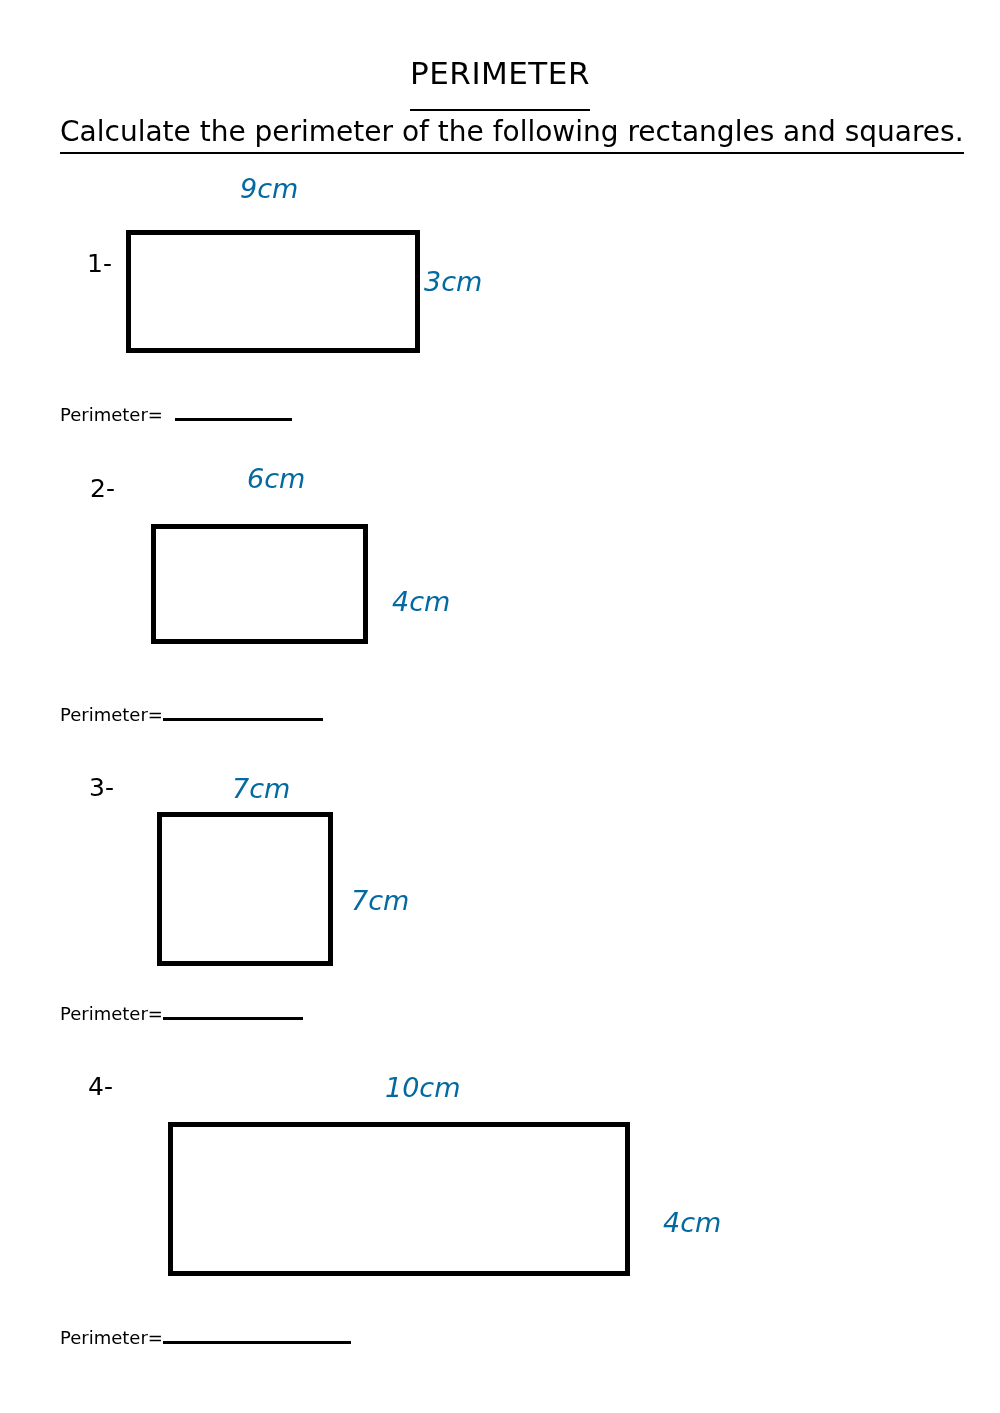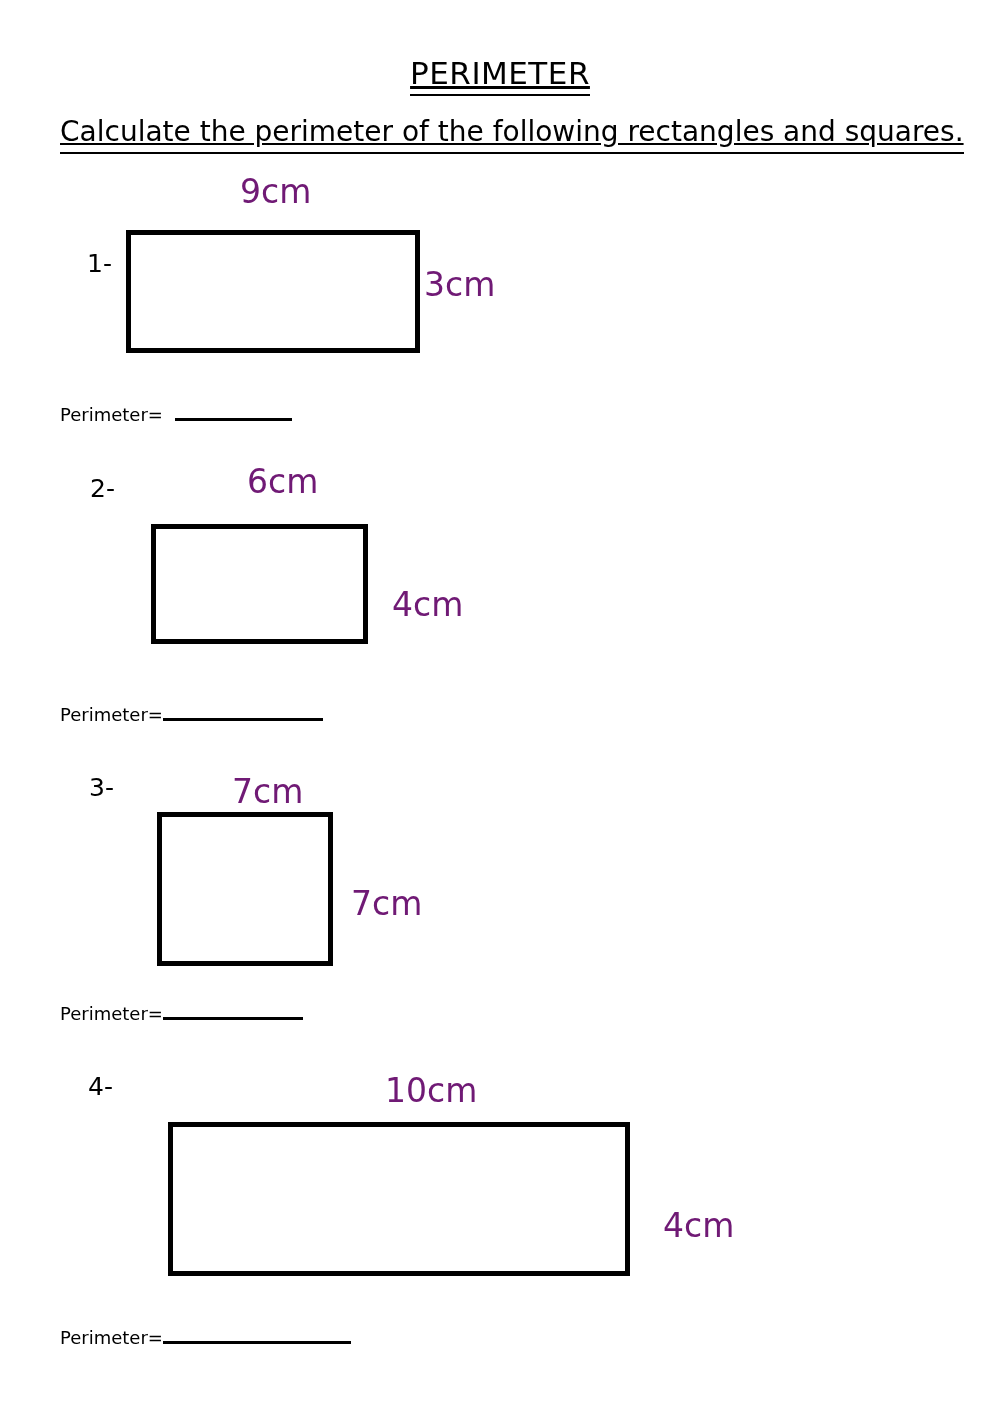--- a/index.html
+++ b/index.html
@@ -26,58 +26,57 @@
     top: 58px;
     width: 1000px;
     text-align: center;
     font-size: 31px;
     line-height: 1;
     color: #000000;
     letter-spacing: 0.5px;
   }
   .worksheet-title span {
     border-bottom: 2px solid #000;
-    padding-bottom: 3px;
-    text-decoration: underline;
+    padding-bottom: 18px;
   }
   .worksheet-instruction {
     position: absolute;
     left: 60px;
     top: 118px;
     font-size: 28px;
     line-height: 1;
     color: #000000;
     white-space: nowrap;
   }
   .worksheet-instruction span {
     border-bottom: 2px solid #000;
     padding-bottom: 4px;
-    text-decoration: underline;
   }
 
   
   .problem {
     position: absolute;
     left: 0;
     top: 0;
     width: 1000px;
   }
   .prob-number {
     position: absolute;
     font-size: 25px;
     line-height: 1;
     color: #000000;
     white-space: nowrap;
   }
   .dim-label {
     position: absolute;
-    font-size: 33px;
+    font-size: 27px;
     line-height: 1;
-    color: #701a75;
+    color: #0369a1;
     white-space: nowrap;
+    font-style: italic;
   }
   .shape {
     position: absolute;
     background: #ffffff;
     border: 5px solid #000000;
     box-sizing: border-box;
   }
   .answer-line {
     position: absolute;
     font-size: 18px;

